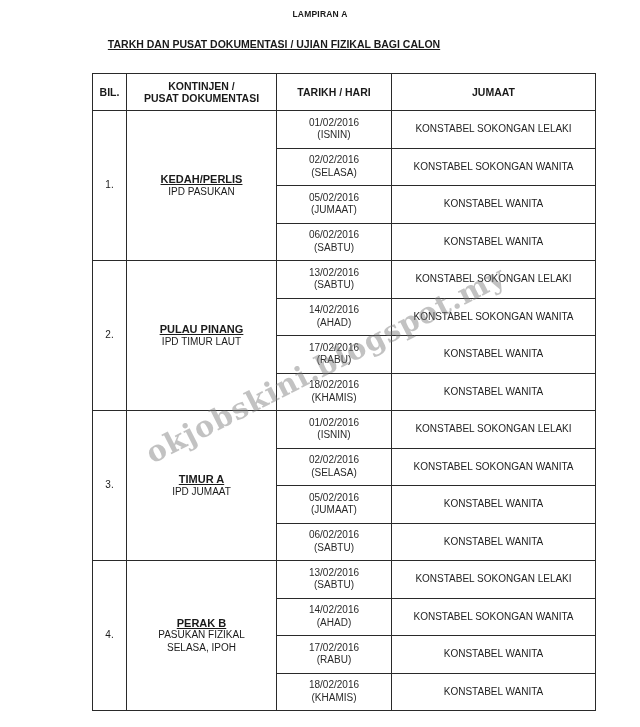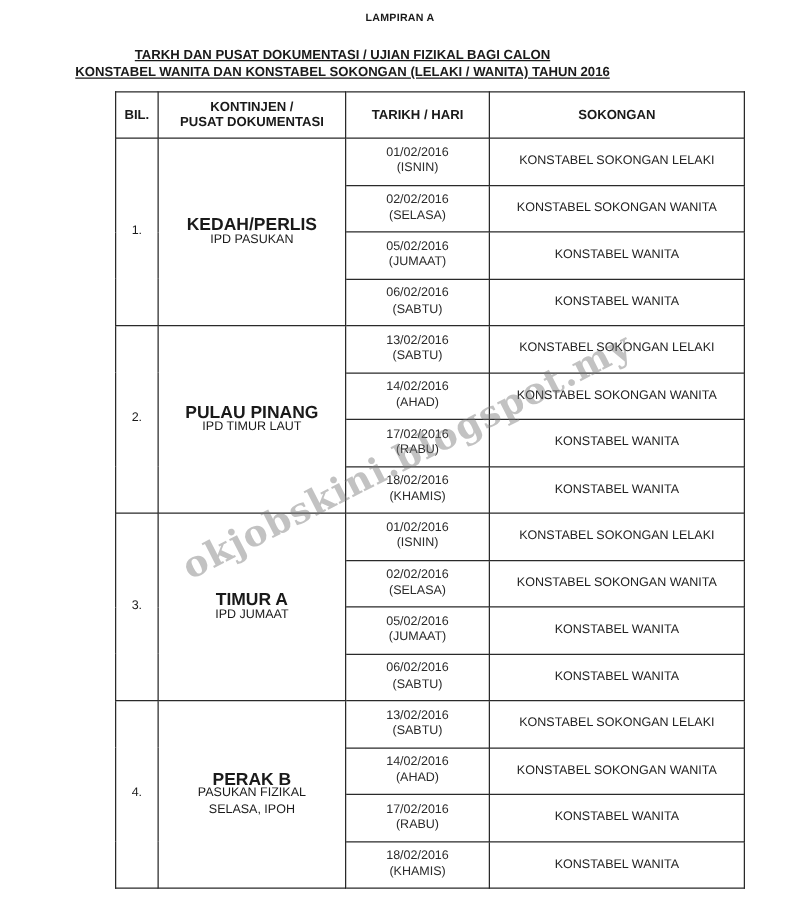--- a/index.html
+++ b/index.html
@@ -26,56 +26,55 @@
   }
   table.sched th { font-weight: bold; height: 36px; font-size: 10.5px; }
   col.c-bil { width: 34px; }
   col.c-kon { width: 150px; }
   col.c-tar { width: 115px; }
   col.c-jaw { width: 204px; }
   td.date-cell { height: 36.5px; color: #2a2a2a; }
   td.jaw-cell { color: #222; font-size: 10.3px; }
   td.bil-cell { vertical-align: middle; }
   td.kon-cell { vertical-align: middle; }
-  .kon-name { font-weight: bold; font-size: 14px; display: block; }
+  .kon-name { font-weight: bold; text-decoration: underline; font-size: 11px; display: block; }
   .kon-sub { display: block; }
   .watermark {
     position: absolute; left: 140px; top: 440px; transform-origin: 0 0;
     transform: rotate(-27deg);
     font-family: "DejaVu Serif", serif; font-weight: bold; font-size: 29px;
     color: rgba(120,120,120,0.45); letter-spacing: 1px; white-space: nowrap;
     pointer-events: none;
   }
 </style>
 </head>
 <body>
 
 <div class="lampiran">LAMPIRAN A</div>
 
 <div class="title">
   <span>TARKH DAN PUSAT DOKUMENTASI / UJIAN FIZIKAL BAGI CALON</span><br>
-  <span>KONSTABEL WANITA DAN KONSTABEL SOKONGAN (LELAKI / WANITA) TAHUN 2016</span>
 </div>
 
 <table class="sched">
   <colgroup>
     <col class="c-bil">
       <col class="c-kon">
       <col class="c-tar">
       <col class="c-jaw">
   </colgroup>
   <thead>
     <tr>
       <th>BIL.</th>
       <th>
         <span>KONTINJEN /</span><br>
         <span>PUSAT DOKUMENTASI</span>
       </th>
       <th>TARIKH / HARI</th>
-      <th>SOKONGAN</th>
+      <th>JUMAAT</th>
     </tr>
   </thead>
   <tbody id="tbody">
       <tr>
         <td class="bil-cell" rowspan="4">1.</td>
         <td class="kon-cell" rowspan="4">
           <span class="kon-name">KEDAH/PERLIS</span>
           <span class="kon-sub">IPD PASUKAN</span>
           <span class="kon-sub"></span>
         </td>

